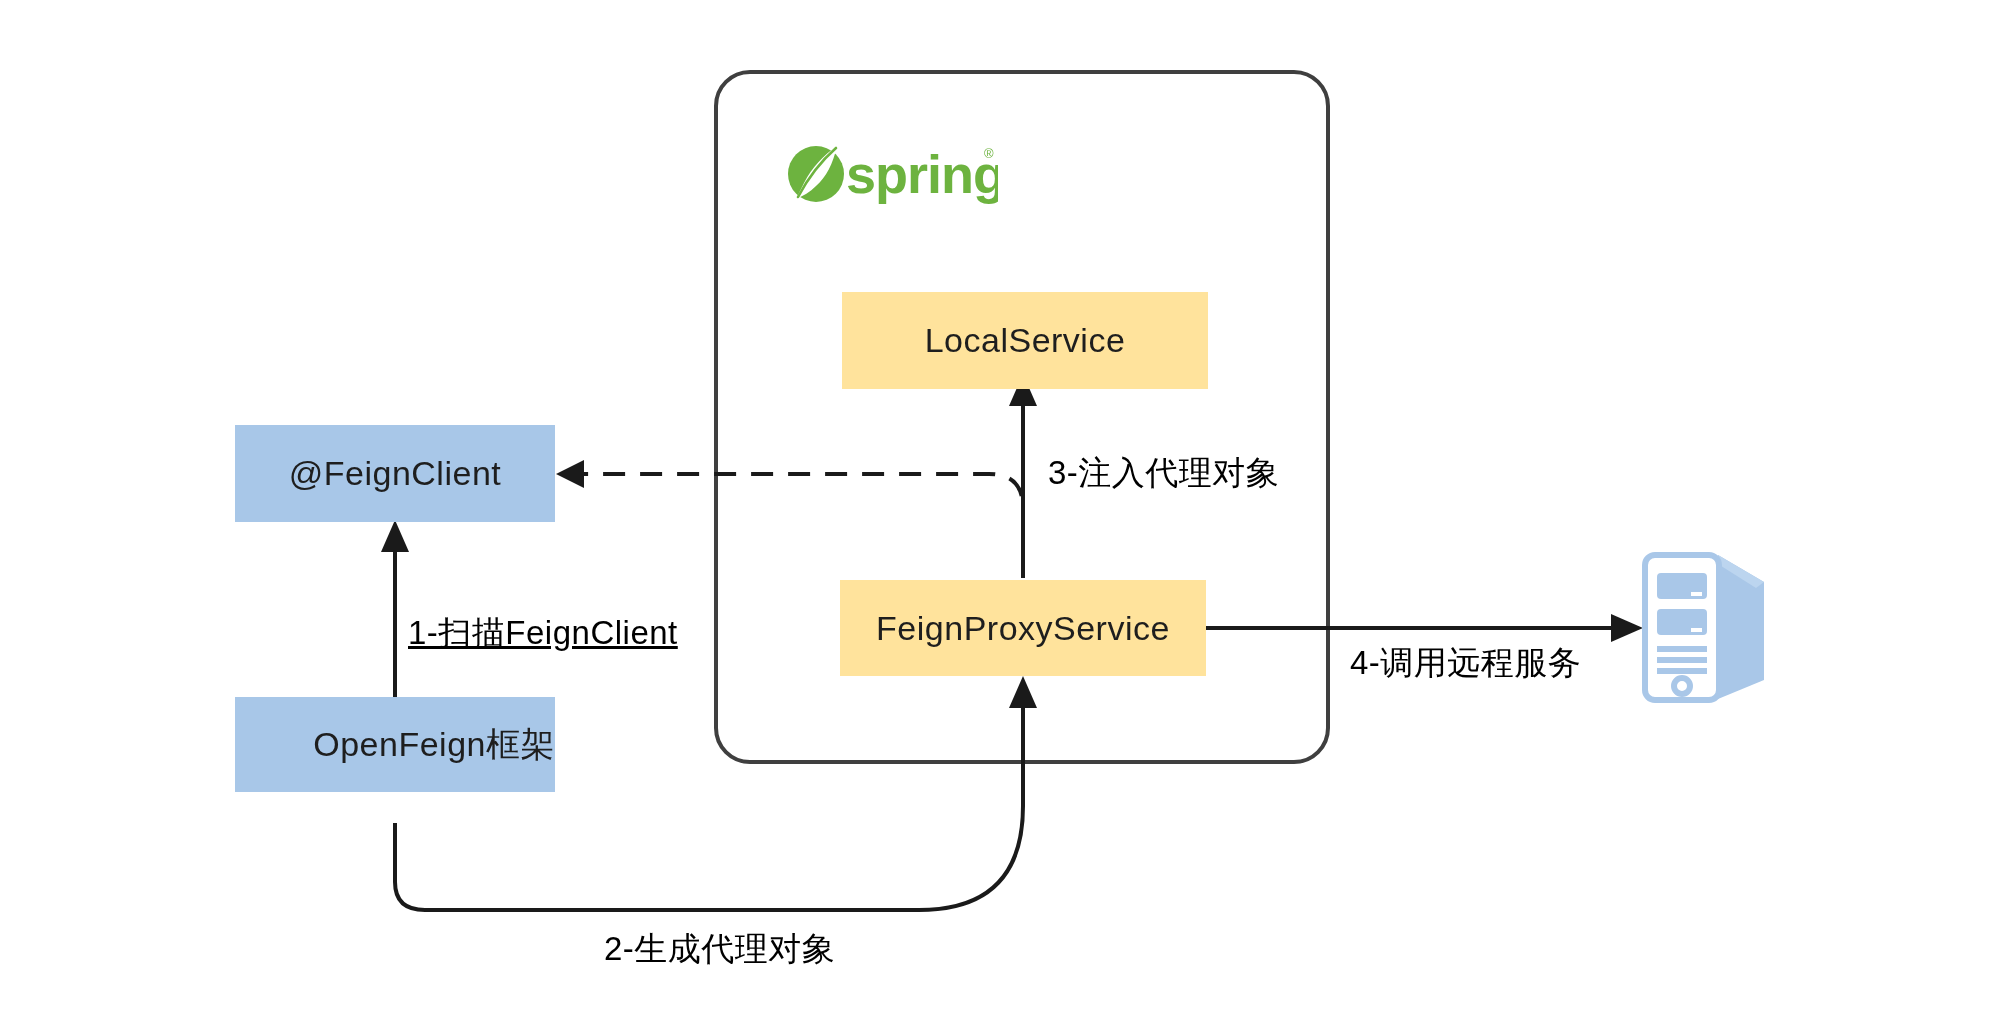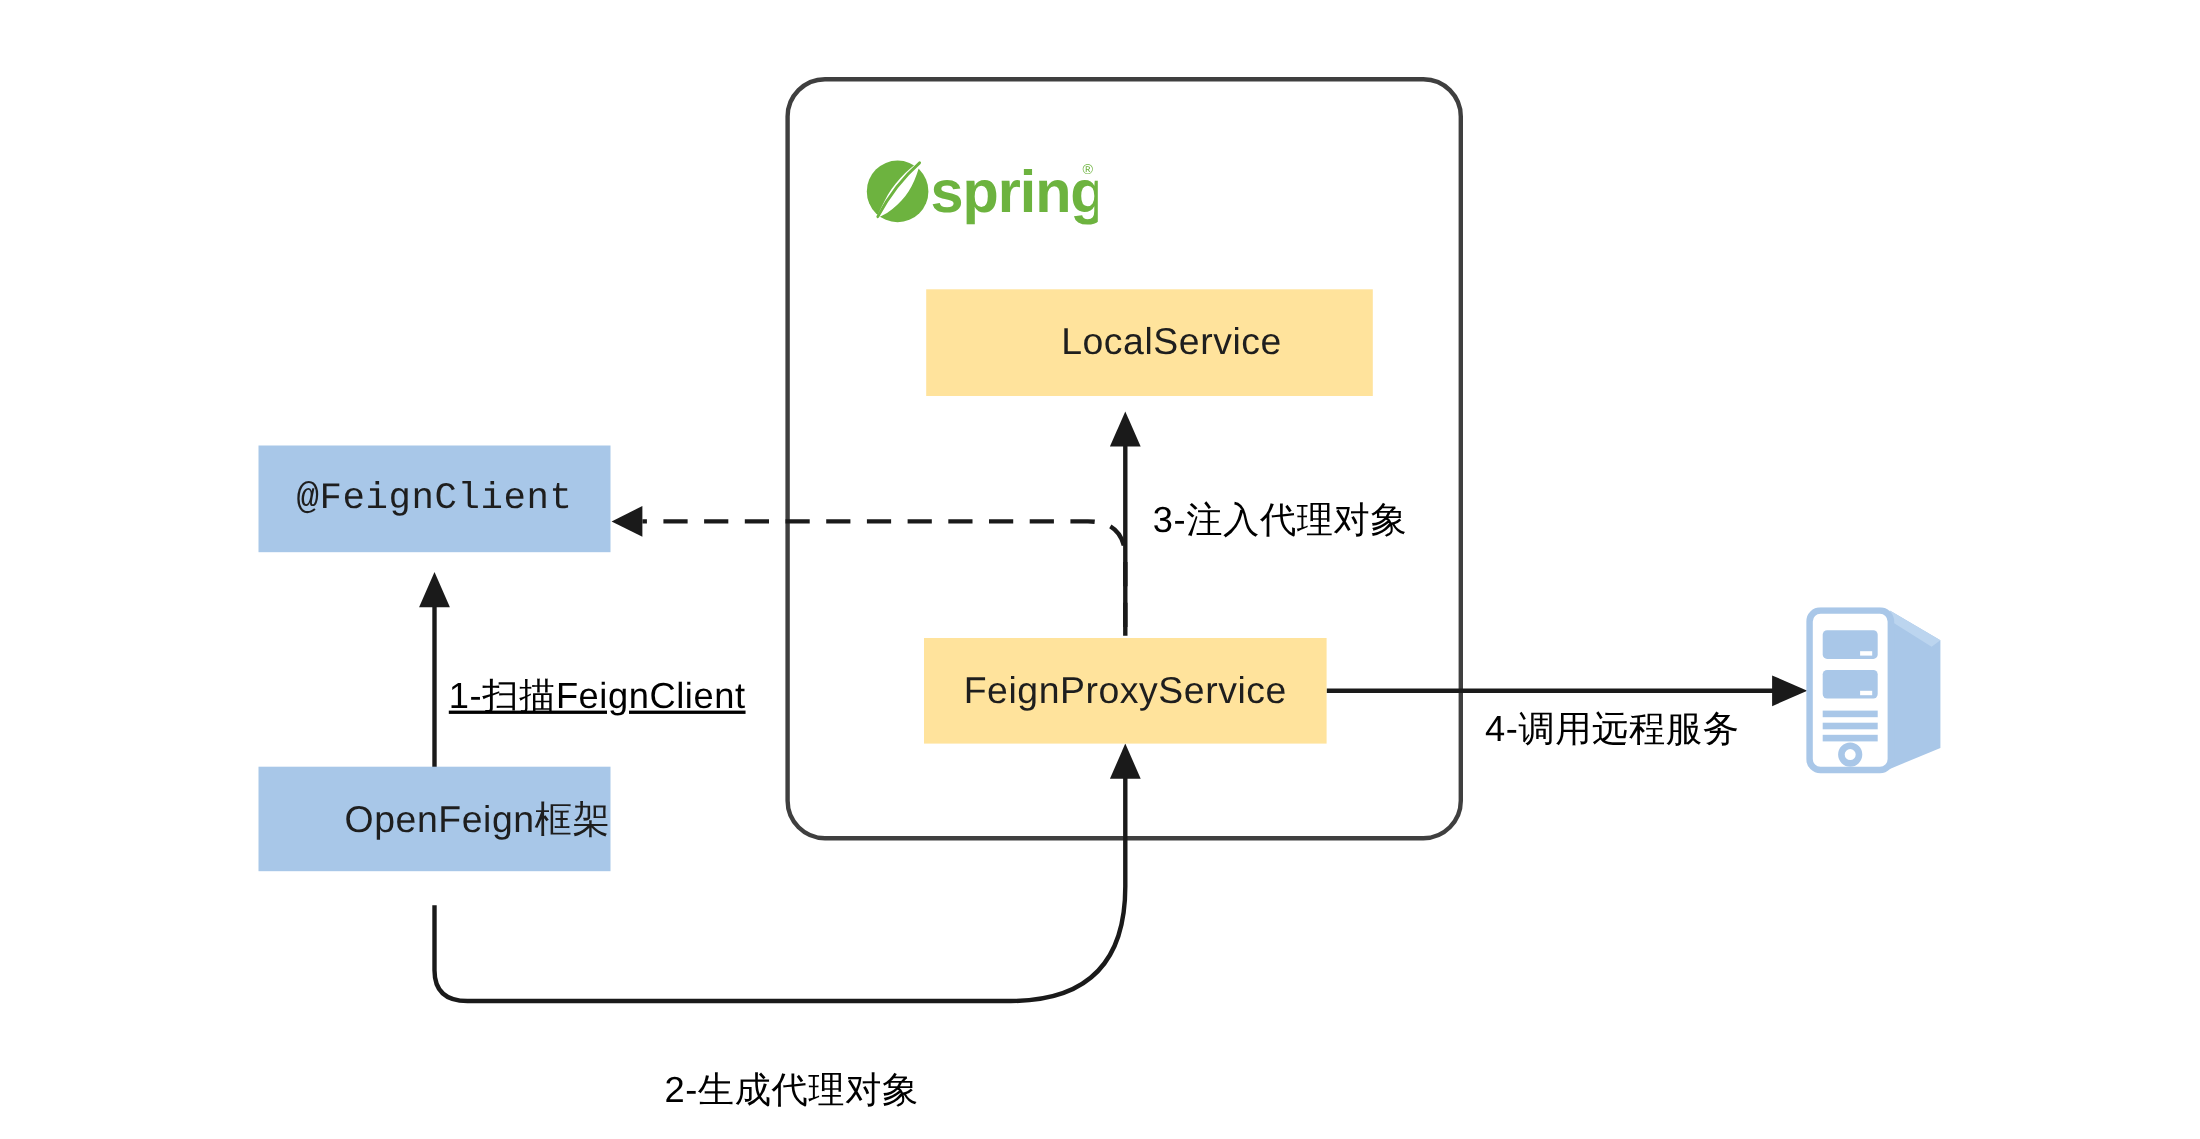--- a/index.html
+++ b/index.html
@@ -20,31 +20,31 @@
   
   svg.wires{position:absolute;left:0;top:0;width:2000px;height:1035px;pointer-events:none;}
 
   
   .node{
     position:absolute;display:flex;align-items:center;justify-content:center;
     font-size:34px;color:#1e1e1e;letter-spacing:0.5px;white-space:nowrap;
   }
   .node.blue{background:var(--node-blue,#a8c7e8);}
   .node.yellow{background:var(--node-yellow,#ffe39c);}
-  #node-feign-client{left:235px;top:405px;width:320px;height:97px;font-family:Liberation Mono, monospace;}
+  #node-feign-client{left:235px;top:425px;width:320px;height:97px;}
   #node-open-feign{left:235px;top:697px;width:320px;height:95px;justify-content:flex-end;}
-  #node-local-service{left:842px;top:263px;width:366px;height:97px;padding-left:40px;}
+  #node-local-service{left:842px;top:292px;width:366px;height:97px;}
   #node-feign-proxy{left:840px;top:580px;width:366px;height:96px;}
 
   
   .edge-label{
     position:absolute;font-size:33px;color:#000000;white-space:nowrap;letter-spacing:0.5px;
   }
   #label-step1{left:408px;top:611px;text-decoration:underline;}
-  #label-step2{left:604px;top:927px;margin-top:42px;}
+  #label-step2{left:604px;top:927px;}
   #label-step3{left:1048px;top:451px;}
   #label-step4{left:1350px;top:641px;}
 
   
   .spring-logo{position:absolute;left:786px;top:140px;width:212px;height:66px;}
   .spring-logo svg{display:block;width:100%;height:100%;}
 
   
   .server-icon{position:absolute;left:1642px;top:552px;width:126px;height:152px;}
   .server-icon svg{display:block;width:100%;height:100%;}

